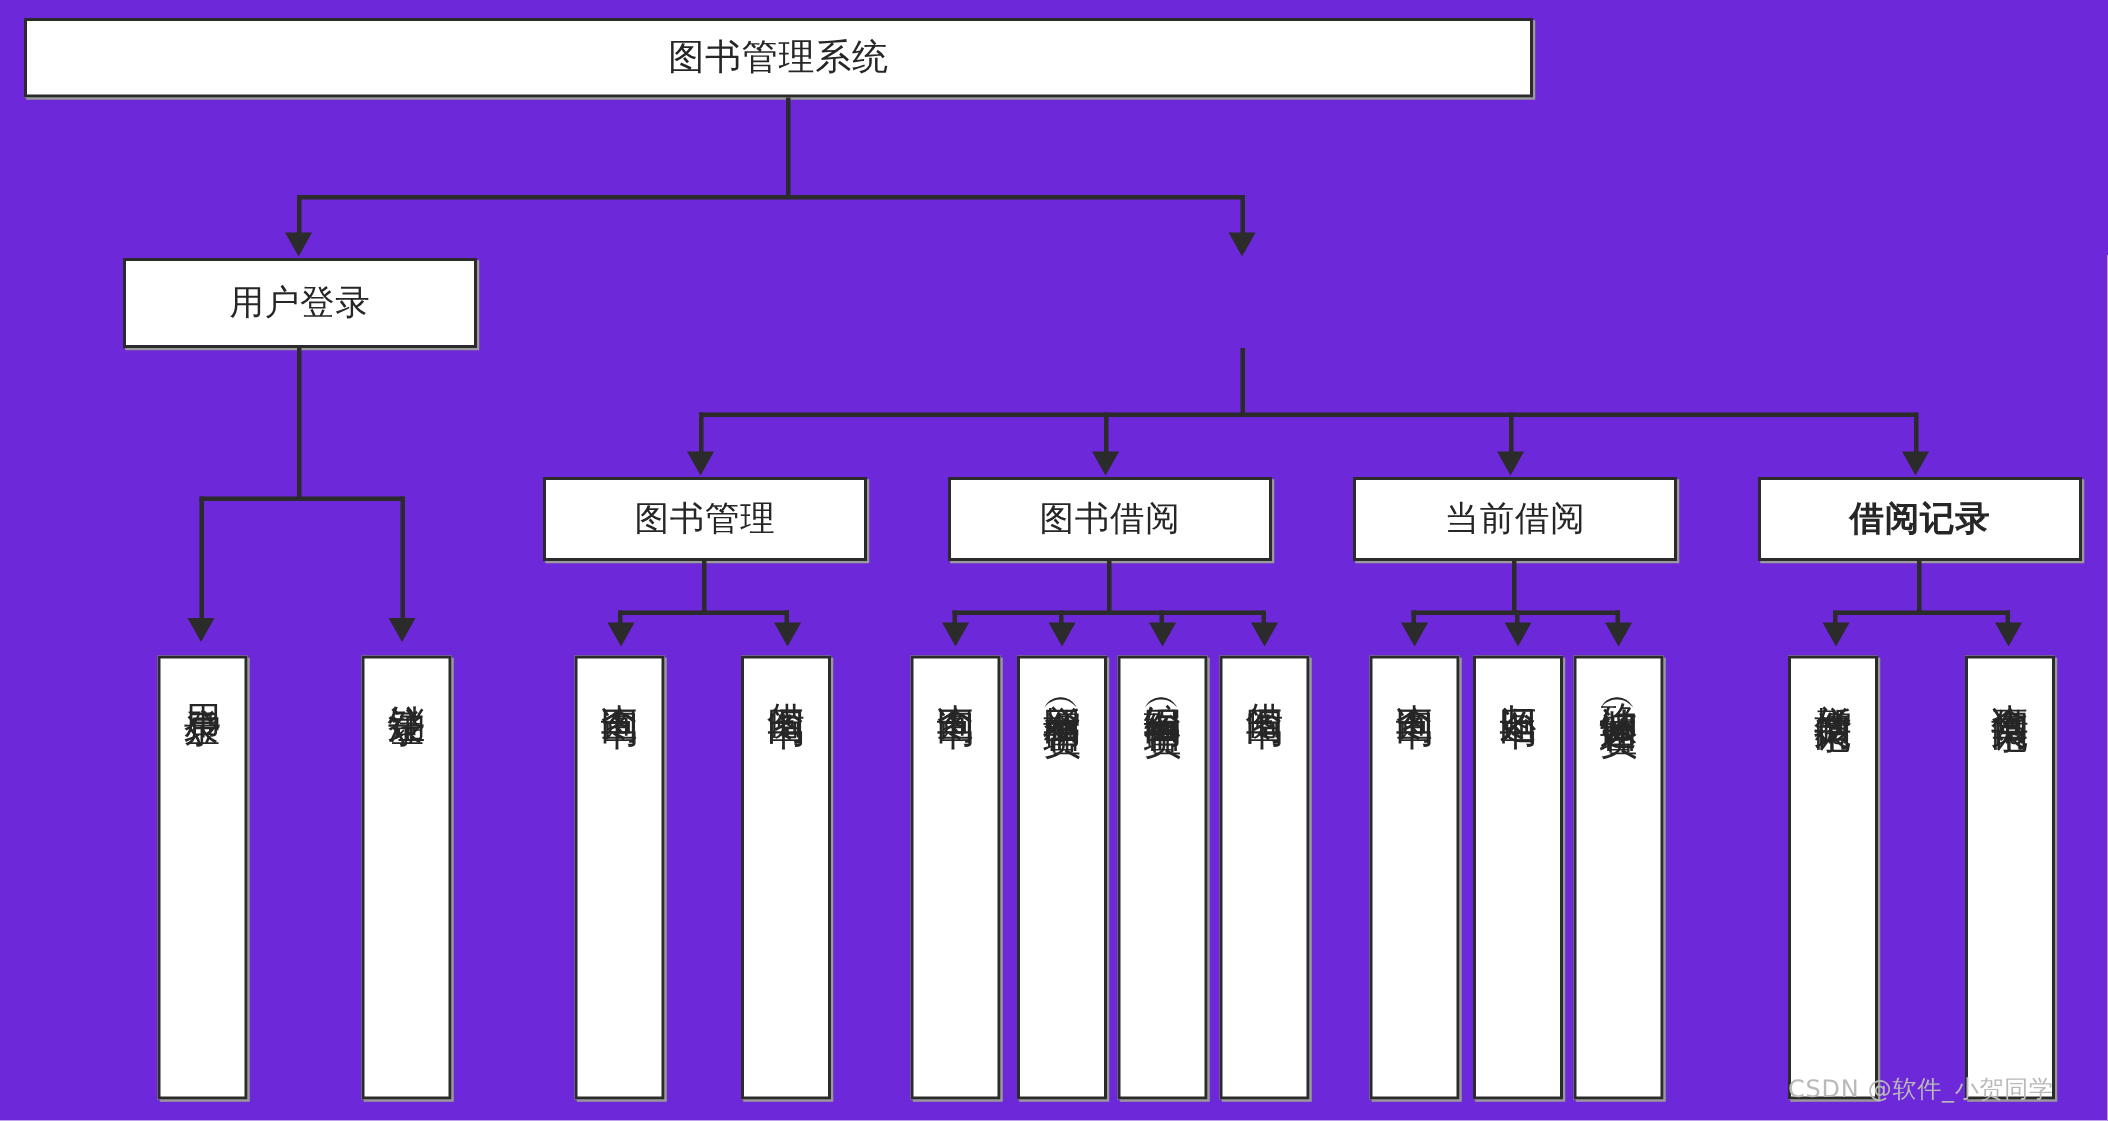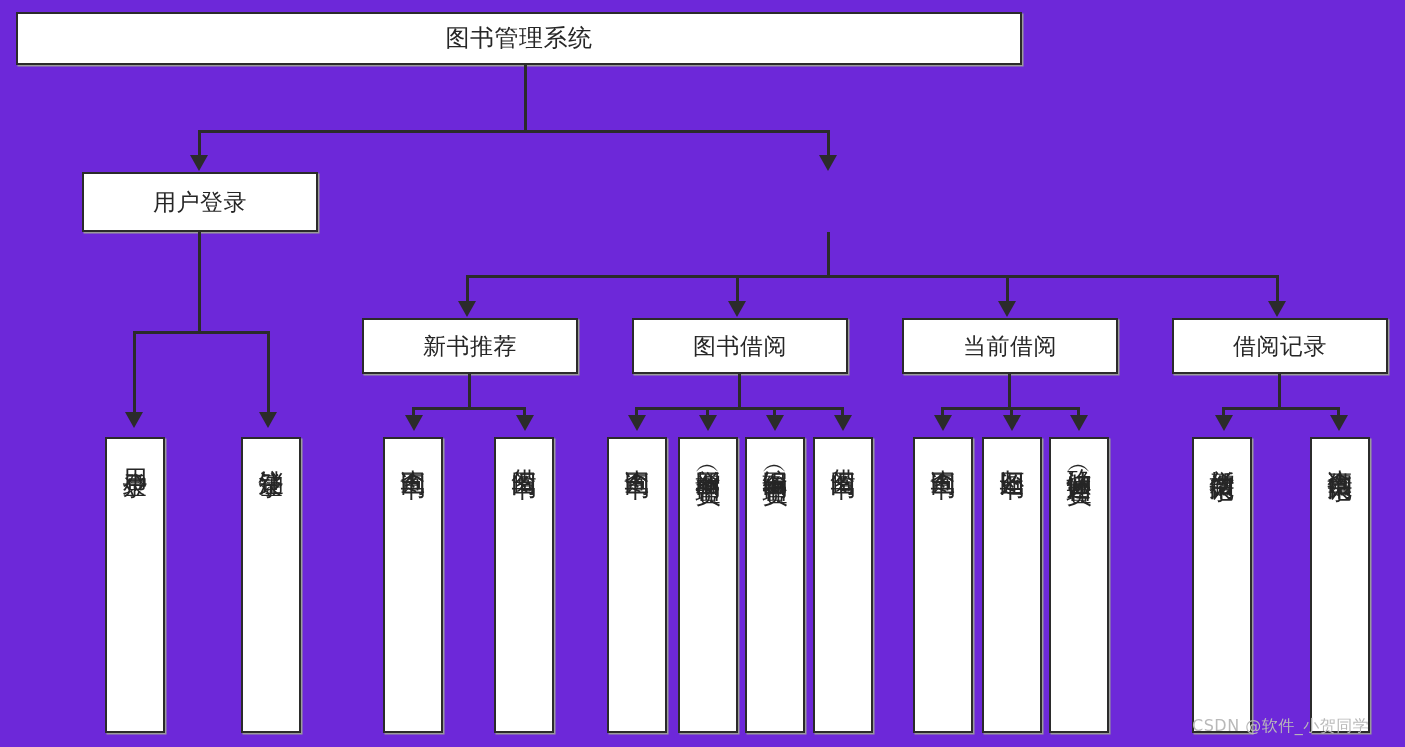--- a/index.html
+++ b/index.html
@@ -119,29 +119,29 @@
   <div class="vline" style="left:466px; top:275px; width:3px; height:28px;"></div>
   <div class="arrow" style="left:458px; top:301px;"></div>
   <div class="vline" style="left:736px; top:275px; width:3px; height:28px;"></div>
   <div class="arrow" style="left:728px; top:301px;"></div>
   <div class="vline" style="left:1006px; top:275px; width:3px; height:28px;"></div>
   <div class="arrow" style="left:998px; top:301px;"></div>
   <div class="vline" style="left:1276px; top:275px; width:3px; height:28px;"></div>
   <div class="arrow" style="left:1268px; top:301px;"></div>
 
   <div class="node horiz" style="left:362px; top:318px; width:216px; height:56px;">
-    <span class="node-label">新书推荐</span>
+    <span class="node-label">图书管理</span>
   </div>
   <div class="node horiz" style="left:902px; top:318px; width:216px; height:56px;">
     <span class="node-label">当前借阅</span>
   </div>
   <div class="node horiz" style="left:632px; top:318px; width:216px; height:56px;">
     <span class="node-label">图书借阅</span>
   </div>
-  <div class="node horiz" style="left:1172px; top:318px; width:216px; height:56px;">
+  <div class="node horiz" style="left:1172px; top:318px; width:216px; height:56px;font-weight:bold;">
     <span class="node-label">借阅记录</span>
   </div>
 
   <div class="vline" style="left:468px; top:374px; width:3px; height:36px;"></div>
   <div class="hline" style="left:412px; top:407px; width:114px; height:3px;"></div>
   <div class="vline" style="left:412px; top:407px; width:3px; height:10px;"></div>
   <div class="arrow" style="left:405px; top:415px;"></div>
   <div class="vline" style="left:523px; top:407px; width:3px; height:10px;"></div>
   <div class="arrow" style="left:516px; top:415px;"></div>
 

